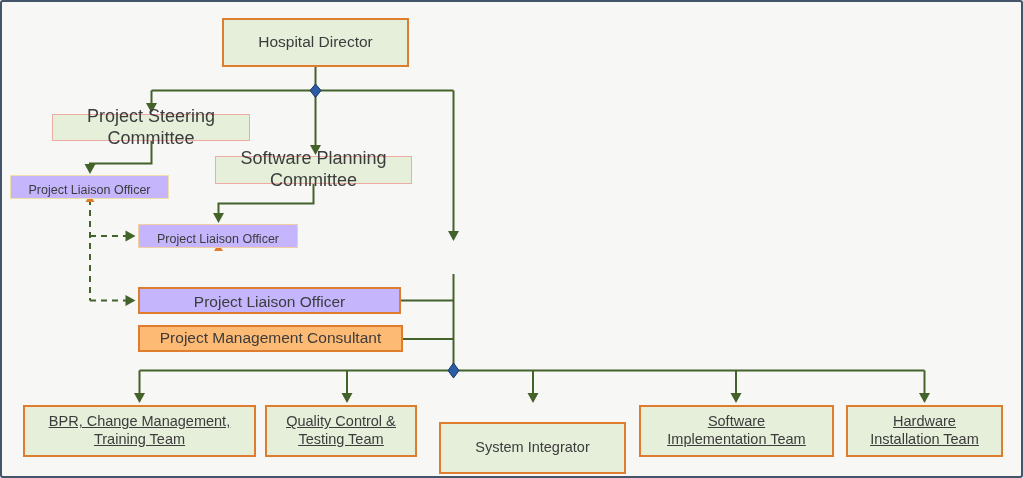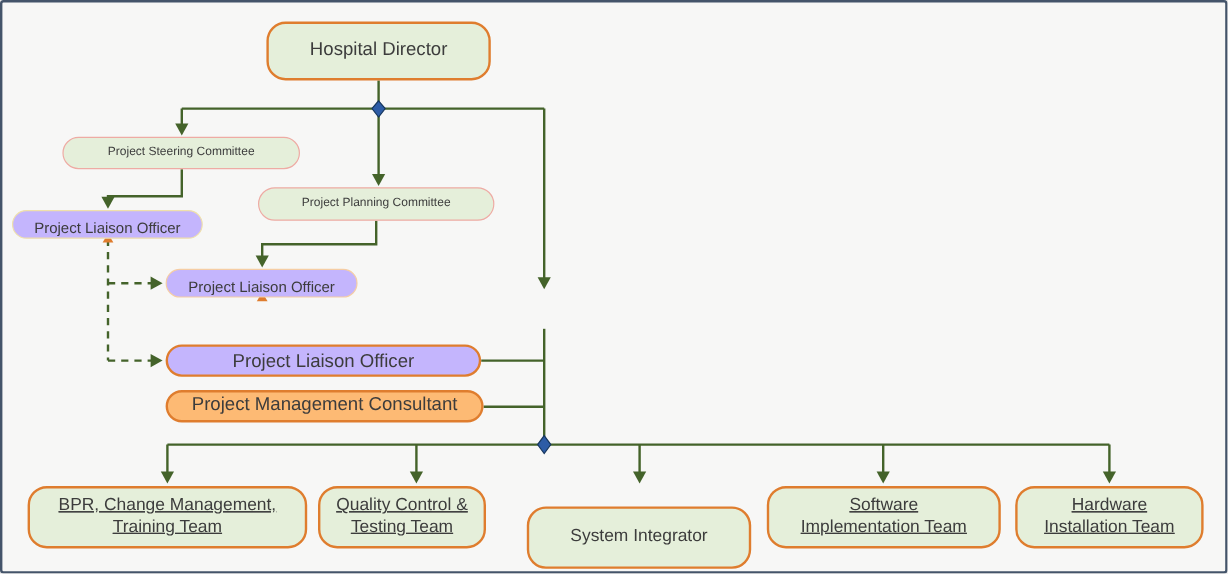--- a/index.html
+++ b/index.html
@@ -14,31 +14,30 @@
     font-family:"Liberation Sans", sans-serif;
     color:#3c3c3c;
   }
   .connectors{position:absolute;left:0;top:0;width:1023px;height:478px;}
   .node{
     position:absolute;
     display:flex;align-items:center;justify-content:center;
     text-align:center;
     box-sizing:border-box;
     line-height:1.22;
-    border-radius:16px;
   }
   .fill-green{background:#e5efda;}
   .fill-yellow{background:#c4b5fd;align-items:flex-end;}
   .fill-blue{background:#fdba74;}
   .b-orange{border:2px solid #df7d2e;}
   .b-pink{border:1.5px solid #eeaba4;}
   .b-tan{border:1.5px solid #efe0ab;}
   .b-peach{border:1.5px solid #f5cda4;}
   .fs-lg{font-size:15.5px;}
-  .fs-md{font-size:10px;}
+  .fs-md{font-size:18px;}
   .fs-sm{font-size:12.5px;}
   .fs-team{font-size:14.5px;}
   .pre{white-space:pre-line;text-decoration:underline;}
 </style>
 </head>
 <body>
 
 <div class="page">
 
   <svg class="connectors" viewBox="0 0 1023 478">
@@ -96,21 +95,21 @@
 
   <div class="node fill-green b-orange fs-lg" style="left:220px;top:16px;width:187px;height:49px;">
     <span>Hospital Director</span>
   </div>
 
   <div class="node fill-green b-pink fs-md" style="left:50px;top:112px;width:198px;height:27px;">
     <span>Project Steering Committee</span>
   </div>
 
   <div class="node fill-green b-pink fs-md" style="left:213px;top:154px;width:197px;height:28px;">
-    <span>Project Planning Committee</span>
+    <span>Software Planning Committee</span>
   </div>
 
   <div class="node fill-yellow b-tan fs-sm" style="left:8px;top:173px;width:159px;height:24px;">
     <span>Project Liaison Officer</span>
   </div>
 
   <div class="node fill-yellow b-peach fs-sm" style="left:136px;top:222px;width:160px;height:24px;">
     <span>Project Liaison Officer</span>
   </div>
 
@@ -121,21 +120,21 @@
 
   <div class="node fill-blue b-orange fs-lg" style="left:136px;top:323px;width:265px;height:27px;">
     <span>Project Management Consultant</span>
   </div>
 
   <div class="node fill-green b-orange fs-team pre" style="left:21px;top:403px;width:233px;height:52px;">
     <span class="pre">BPR, Change Management,
 Training Team</span>
   </div>
 
-  <div class="node fill-green b-orange fs-team pre" style="left:263px;top:403px;width:140px;height:52px;">
+  <div class="node fill-green b-orange fs-team pre" style="left:263px;top:403px;width:152px;height:52px;">
     <span class="pre">Quality Control &amp;
 Testing Team</span>
   </div>
 
   <div class="node fill-green b-orange fs-team" style="left:437px;top:420px;width:187px;height:52px;">
     <span>System Integrator</span>
   </div>
 
   <div class="node fill-green b-orange fs-team pre" style="left:637px;top:403px;width:195px;height:52px;">
     <span class="pre">Software

